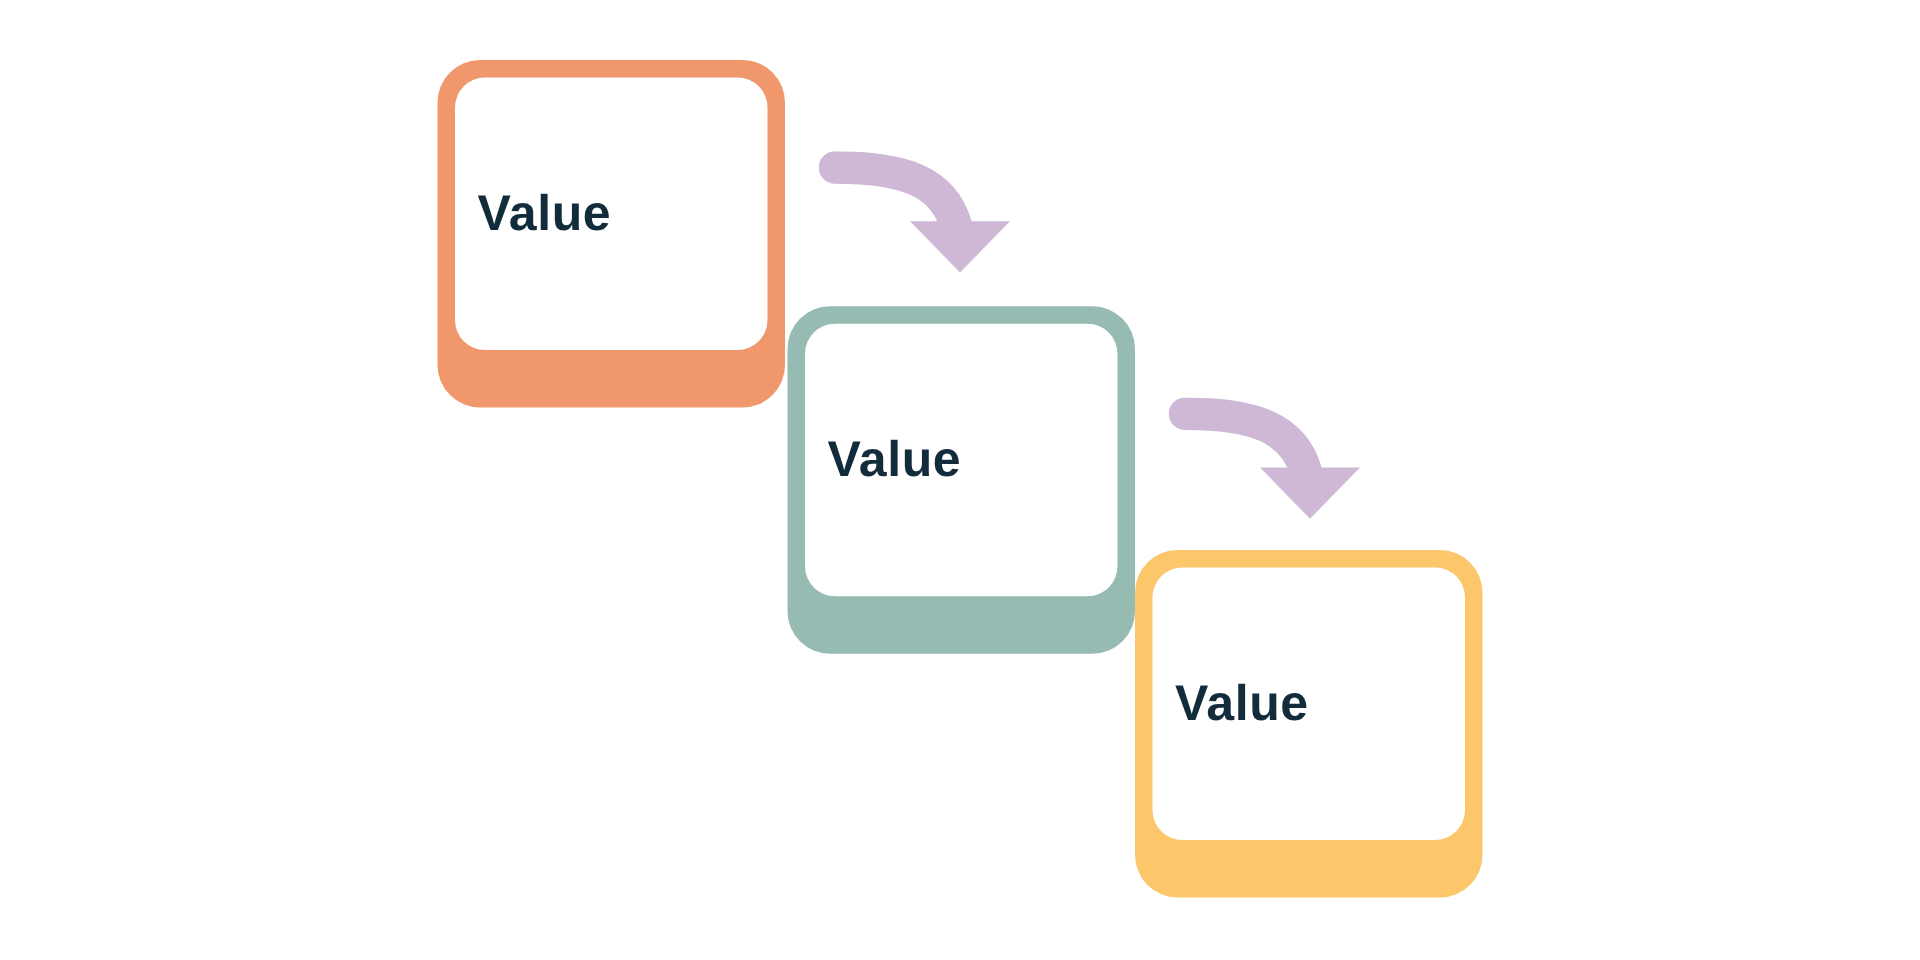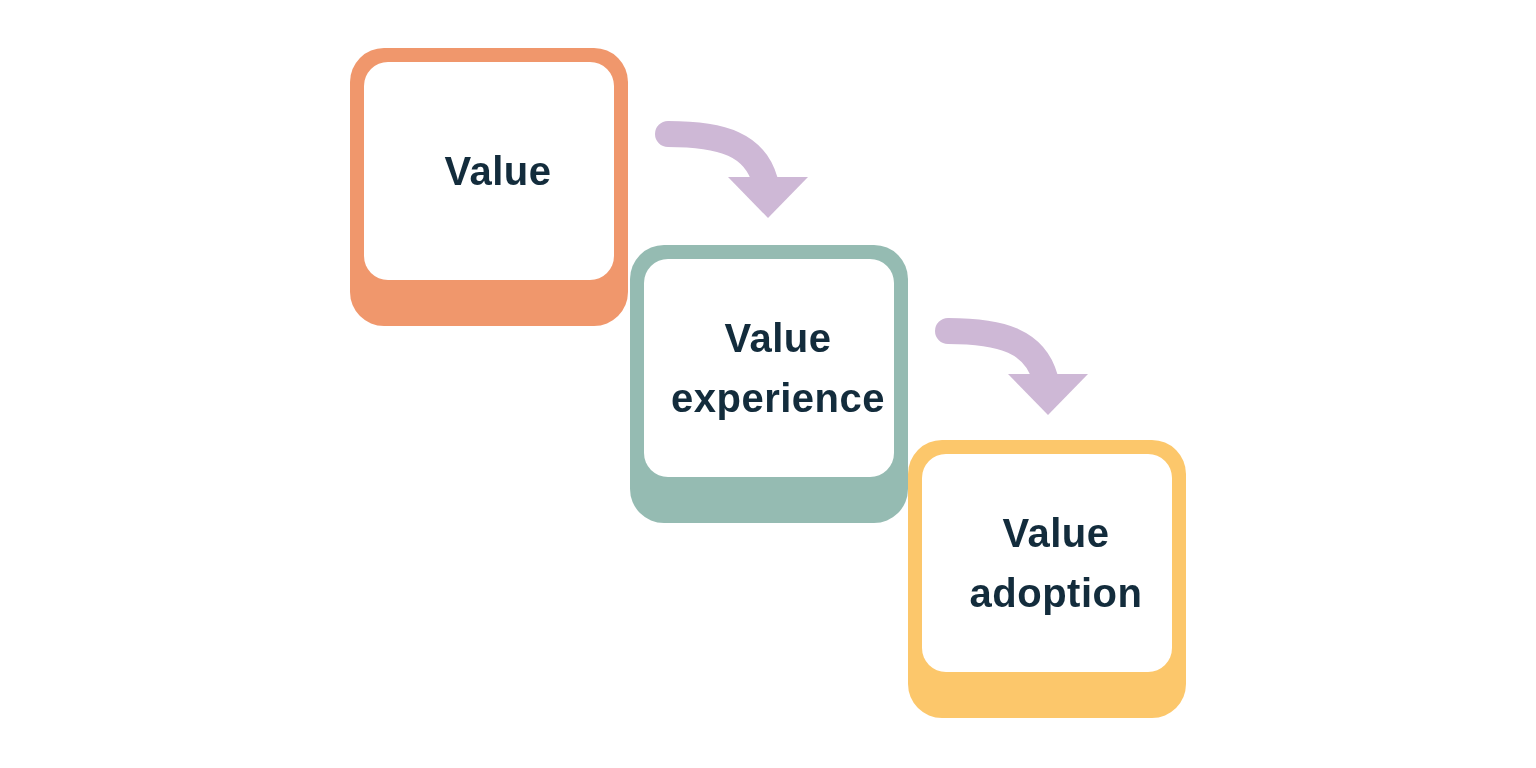--- a/index.html
+++ b/index.html
@@ -31,21 +31,21 @@
   .step-inner {
     position: absolute;
     left: 14px;
     right: 14px;
     top: 14px;
     bottom: 46px;
     background: #FFFFFF;
     border-radius: 24px;
     display: flex;
     align-items: center;
-    justify-content: center;
+    justify-content: flex-start;
     padding-left: 18px;
   }
   .step-label {
     font-size: 40px;
     font-weight: 700;
     line-height: 60px;
     color: var(--text-color);
     text-align: center;
     letter-spacing: 0.5px;
   }
@@ -83,34 +83,32 @@
     <svg width="153" height="98" viewBox="0 0 153 98" xmlns="http://www.w3.org/2000/svg">
       <path class="arrow-stroke" d="M 13 13 C 68 13 100 24 110 60"></path>
       <polygon class="arrow-head" points="73,56 153,56 113,97"></polygon>
     </svg>
   </div>
 
   <div class="step step-1" style="background: rgb(149, 187, 178);">
     <div class="step-inner">
       <div class="step-label">
         <div>Value</div>
-        <div>experience</div>
       </div>
     </div>
   </div>
 
   <div class="arrow arrow-1">
     <svg width="153" height="98" viewBox="0 0 153 98" xmlns="http://www.w3.org/2000/svg">
       <path class="arrow-stroke" d="M 13 13 C 68 13 100 24 110 60"></path>
       <polygon class="arrow-head" points="73,56 153,56 113,97"></polygon>
     </svg>
   </div>
 
   <div class="step step-2" style="background: rgb(252, 199, 107);">
     <div class="step-inner">
       <div class="step-label">
         <div>Value</div>
-        <div>adoption</div>
       </div>
     </div>
   </div>
 
 </div>
 
 </body></html>

